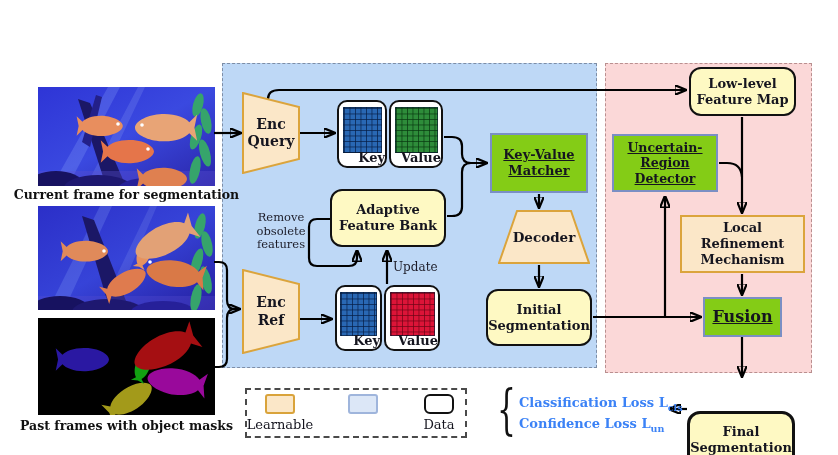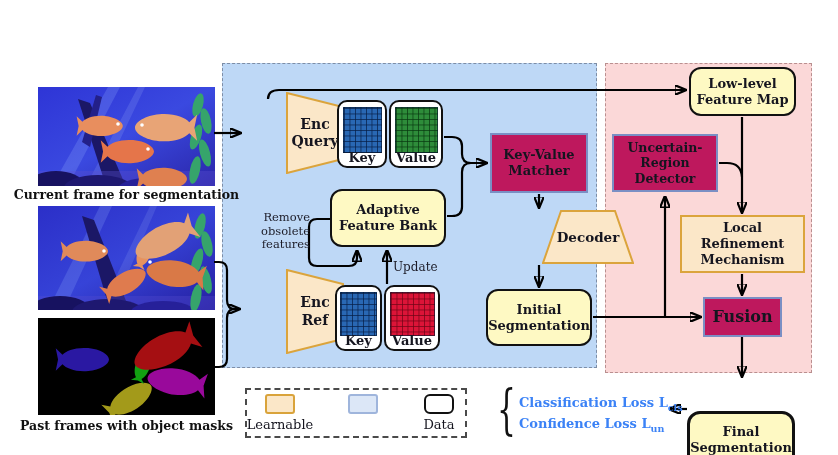--- a/index.html
+++ b/index.html
@@ -7,36 +7,36 @@
          font-family:"DejaVu Serif","Liberation Serif",serif;color:#15151f;}
   .region{position:absolute;border:1.6px dashed #8a8f99;box-sizing:border-box;}
   .region.blue{background:#BED8F6;border-color:#7d8da6;}
   .region.pink{background:#FBD8D8;border-color:#b98f8f;}
   .photo{position:absolute;display:block;}
   .caption{position:absolute;font-weight:bold;font-size:12.5px;text-align:center;color:#111;}
   .flexc{display:flex;align-items:center;justify-content:center;box-sizing:border-box;}
   .lbl{font-weight:bold;font-size:13px;line-height:1.22;text-align:center;white-space:pre-line;color:#15151f;}
   .databox{position:absolute;background:#fef9c3;border:2.4px solid #111;border-radius:12px;}
   .databox.thick{border-width:3px;border-radius:13px;}
-  .npbox{position:absolute;background:#be185d;border:2.2px solid #7A8FC4;}
+  .npbox{position:absolute;background:#84cc16;border:2.2px solid #7A8FC4;text-decoration:underline;}
   .lnbox{position:absolute;background:#FBE7C8;border:2.4px solid #DBA43C;}
-  .trap{position:absolute;margin-left:44px;}
+  .trap{position:absolute;}
   .trap .lbl{position:absolute;left:0;top:0;width:100%;height:100%;display:flex;align-items:center;justify-content:center;font-size:14px;}
   .card{position:absolute;background:#fff;border:2.2px solid #111;border-radius:10px;box-sizing:border-box;
         display:flex;flex-direction:column;align-items:center;}
   .card .grid{margin-top:5px;border:1px solid rgba(5,20,45,.65);}
-  .card .klabel{position:absolute;bottom:1px;width:100%;text-align:center;font-weight:bold;font-size:13px;}
+  .card .klabel{position:absolute;bottom:1px;width:100%;text-align:right;font-weight:bold;font-size:13px;}
   .grid{background-size:5.5px 5.5px;}
   .grid.gblue{background-color:#2968B4;
     background-image:linear-gradient(to right,rgba(6,30,70,.75) 1px,transparent 1px),linear-gradient(to bottom,rgba(6,30,70,.75) 1px,transparent 1px);}
   .grid.ggreen{background-color:#2E8C3A;
     background-image:linear-gradient(to right,rgba(8,55,16,.75) 1px,transparent 1px),linear-gradient(to bottom,rgba(8,55,16,.75) 1px,transparent 1px);}
   .grid.gred{background-color:#DC1438;
     background-image:linear-gradient(to right,rgba(110,4,22,.75) 1px,transparent 1px),linear-gradient(to bottom,rgba(110,4,22,.75) 1px,transparent 1px);}
-  .note{position:absolute;font-size:11.5px;line-height:1.18;text-align:right;white-space:pre-line;color:#1c1c28;}
+  .note{position:absolute;font-size:11.5px;line-height:1.18;text-align:center;white-space:pre-line;color:#1c1c28;}
   .note.update{font-size:12px;text-align:left;}
   .legend{position:absolute;border:2px dashed #4a4a4a;box-sizing:border-box;background:#fff;}
   .legend-item{position:absolute;display:flex;flex-direction:column;align-items:center;gap:3px;}
   .swatch{width:30px;height:20px;box-sizing:border-box;border-radius:3px;}
   .swatch.learnable{background:#FBE7C8;border:2.2px solid #D9A33B;}
   .swatch.nonparametric{background:#DCE7F7;border:2.2px solid #9FB5DC;}
   .swatch.data{background:#fff;border:2.6px solid #111;border-radius:6px;}
   .legend-label{font-size:13px;color:#15151f;}
   .loss-line{position:absolute;font-weight:bold;font-size:13px;color:#3b82f6;white-space:nowrap;}
   .loss-line sub{font-size:9.5px;}

